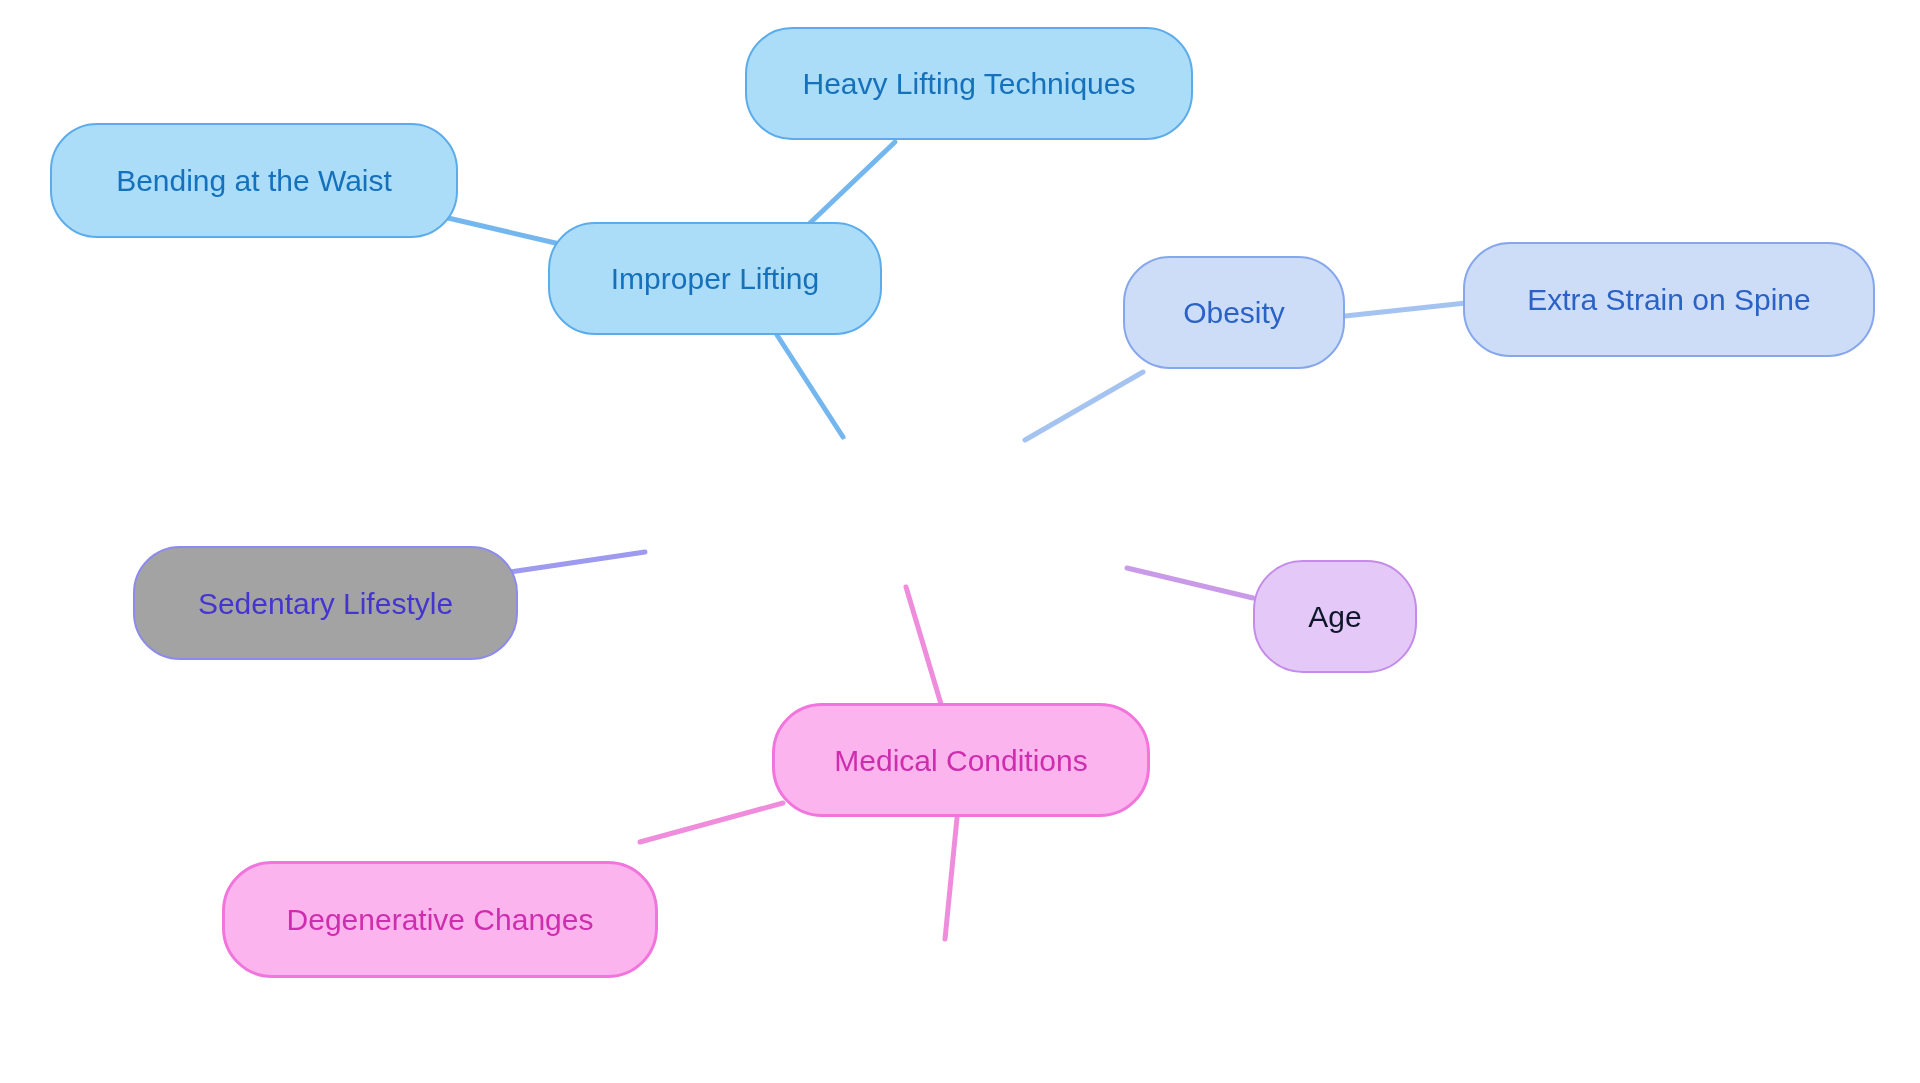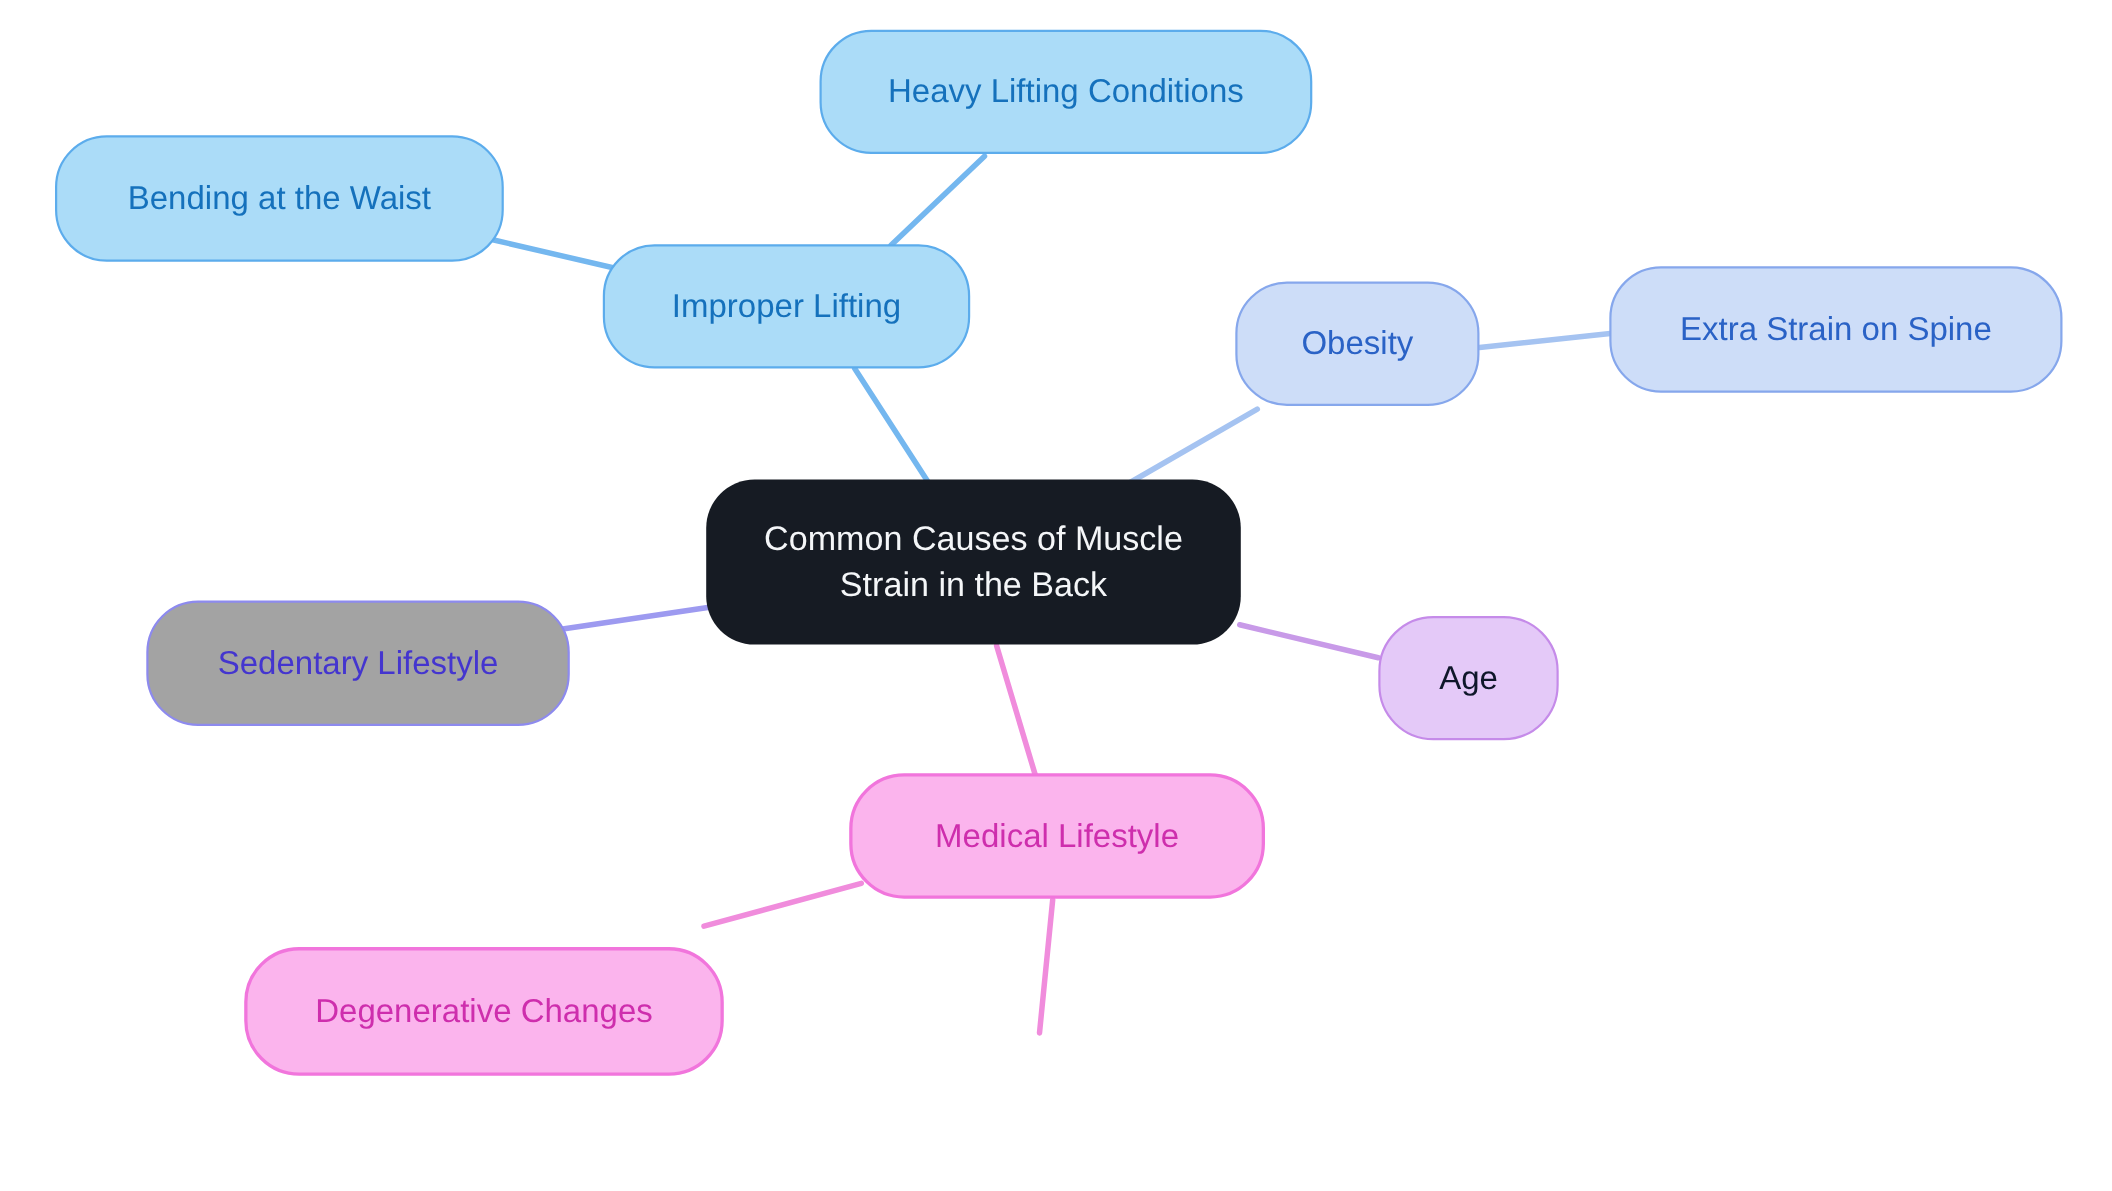--- a/index.html
+++ b/index.html
@@ -94,30 +94,27 @@
     <line class="edge-blue" x1="777" y1="335" x2="843" y2="437"></line>
     <line class="edge-periwinkle" x1="1025" y1="440" x2="1143" y2="372"></line>
     <line class="edge-periwinkle" x1="1345" y1="316" x2="1466" y2="303"></line>
     <line class="edge-lavender" x1="510" y1="572" x2="645" y2="552"></line>
     <line class="edge-purple" x1="1127" y1="568" x2="1253" y2="598"></line>
     <line class="edge-pink" x1="906" y1="587" x2="941" y2="704"></line>
     <line class="edge-pink" x1="783" y1="803" x2="640" y2="842"></line>
     <line class="edge-pink" x1="957" y1="818" x2="945" y2="939"></line>
   </svg>
 
-  <div class="node n-center" style="left:642px; top:436px; width:486px; height:150px;">
-    <span>Common Causes of Muscle Strain in the Back</span>
-  </div>
 
   <div class="node n-blue" style="left:548px; top:222px; width:334px; height:113px;">
     <span>Improper Lifting</span>
   </div>
 
   <div class="node n-blue" style="left:745px; top:27px; width:448px; height:113px;">
-    <span>Heavy Lifting Conditions</span>
+    <span>Heavy Lifting Techniques</span>
   </div>
 
   <div class="node n-blue" style="left:50px; top:123px; width:408px; height:115px;">
     <span>Bending at the Waist</span>
   </div>
 
   <div class="node n-periwinkle" style="left:1123px; top:256px; width:222px; height:113px;">
     <span>Obesity</span>
   </div>
 
@@ -127,21 +124,21 @@
 
   <div class="node n-lavender" style="left:133px; top:546px; width:385px; height:114px;">
     <span>Sedentary Lifestyle</span>
   </div>
 
   <div class="node n-violet" style="left:1253px; top:560px; width:164px; height:113px;">
     <span>Age</span>
   </div>
 
   <div class="node n-pink" style="left:772px; top:703px; width:378px; height:114px;">
-    <span>Medical Lifestyle</span>
+    <span>Medical Conditions</span>
   </div>
 
   <div class="node n-pink" style="left:222px; top:861px; width:436px; height:117px;">
     <span>Degenerative Changes</span>
   </div>
 
 
 </div>
 
 </body></html>

